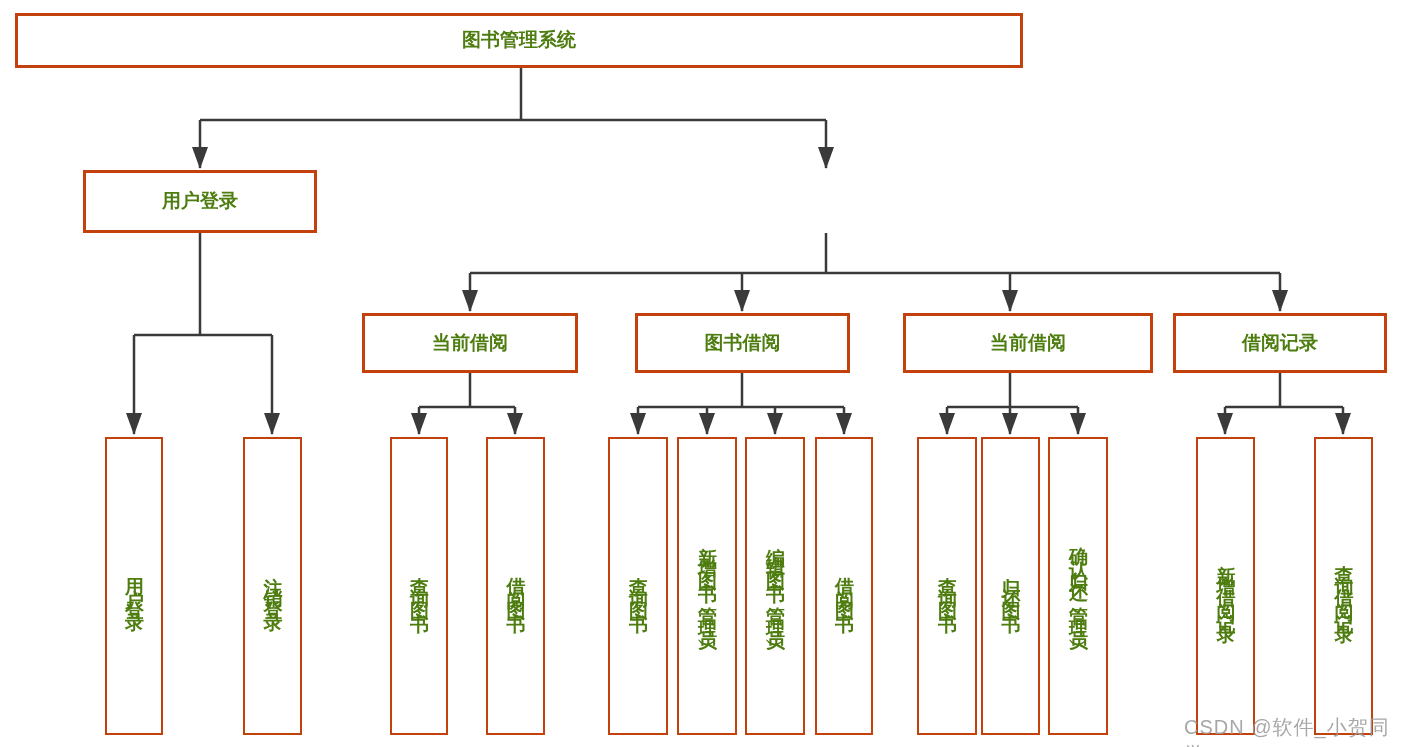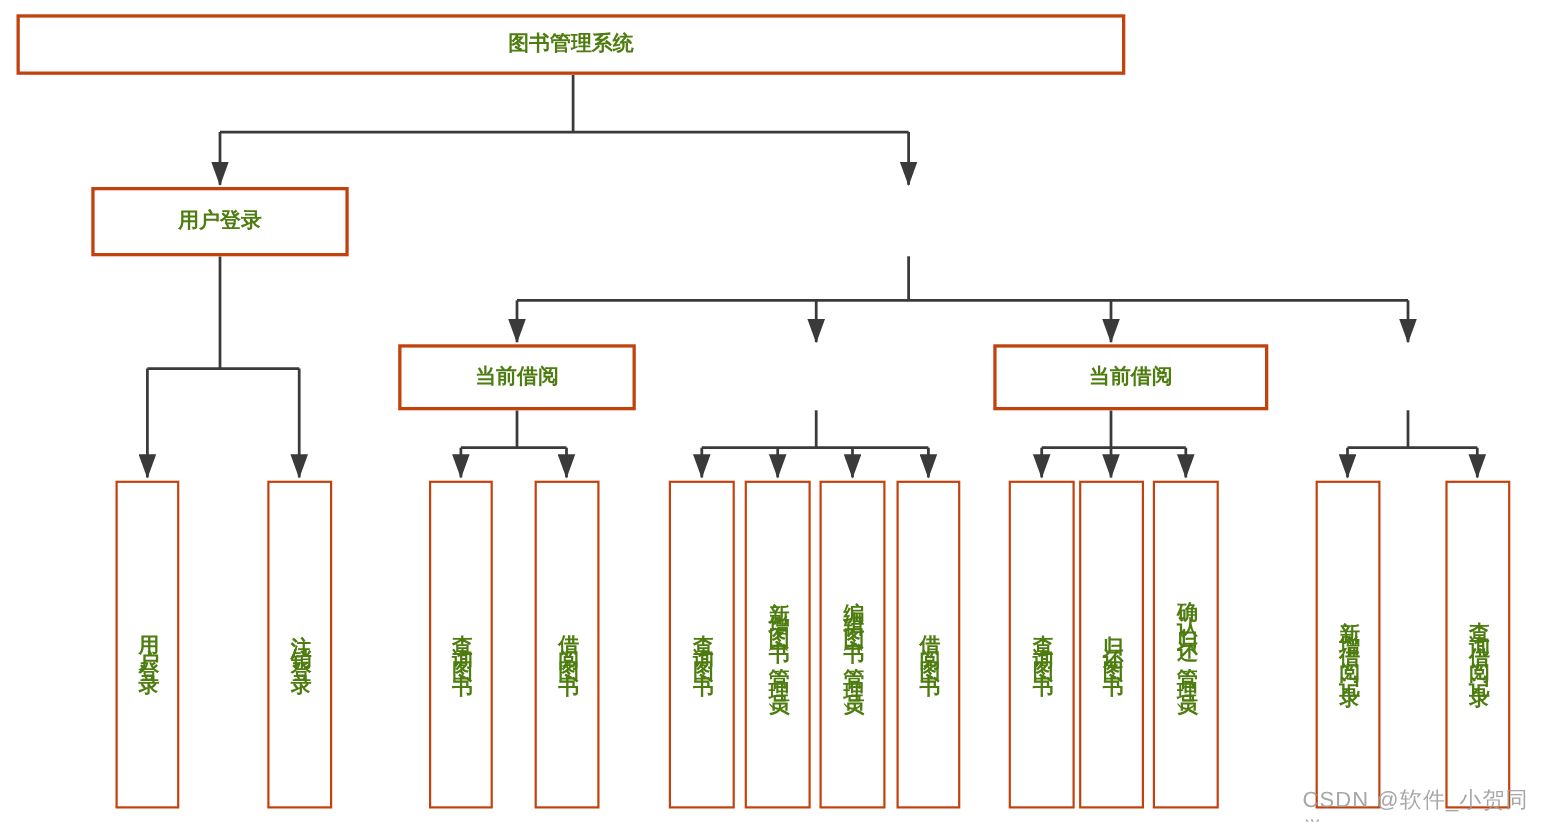--- a/index.html
+++ b/index.html
@@ -84,21 +84,23 @@
       <line x1="1225" y1="407" x2="1225" y2="434" marker-end="url(#arrow)"></line>
       <line x1="1343" y1="407" x2="1343" y2="434" marker-end="url(#arrow)"></line>
     </g>
   </svg>
 
   <div class="box" style="left:15px;top:13px;width:1008px;height:55px">图书管理系统</div>
 
   <div class="box" style="left:83px;top:170px;width:234px;height:63px">用户登录</div>
 
   <div class="box" style="left:362px;top:313px;width:216px;height:60px">当前借阅</div>
+  <div class="box" style="left:635px;top:313px;width:215px;height:60px">图书借阅</div>
   <div class="box" style="left:903px;top:313px;width:250px;height:60px">当前借阅</div>
+  <div class="box" style="left:1173px;top:313px;width:214px;height:60px">借阅记录</div>
 
   <div class="box vbox" style="left:105px;top:437px;width:58px;height:298px">用户登录</div>
   <div class="box vbox" style="left:243px;top:437px;width:59px;height:298px">注销登录</div>
 
   <div class="box vbox" style="left:390px;top:437px;width:58px;height:298px">查询图书</div>
   <div class="box vbox" style="left:486px;top:437px;width:59px;height:298px">借阅图书</div>
 
   <div class="box vbox" style="left:608px;top:437px;width:60px;height:298px">查询图书</div>
   <div class="box vbox" style="left:677px;top:437px;width:60px;height:298px">新增图书（管理员）</div>
   <div class="box vbox" style="left:745px;top:437px;width:60px;height:298px">编辑图书（管理员）</div>

